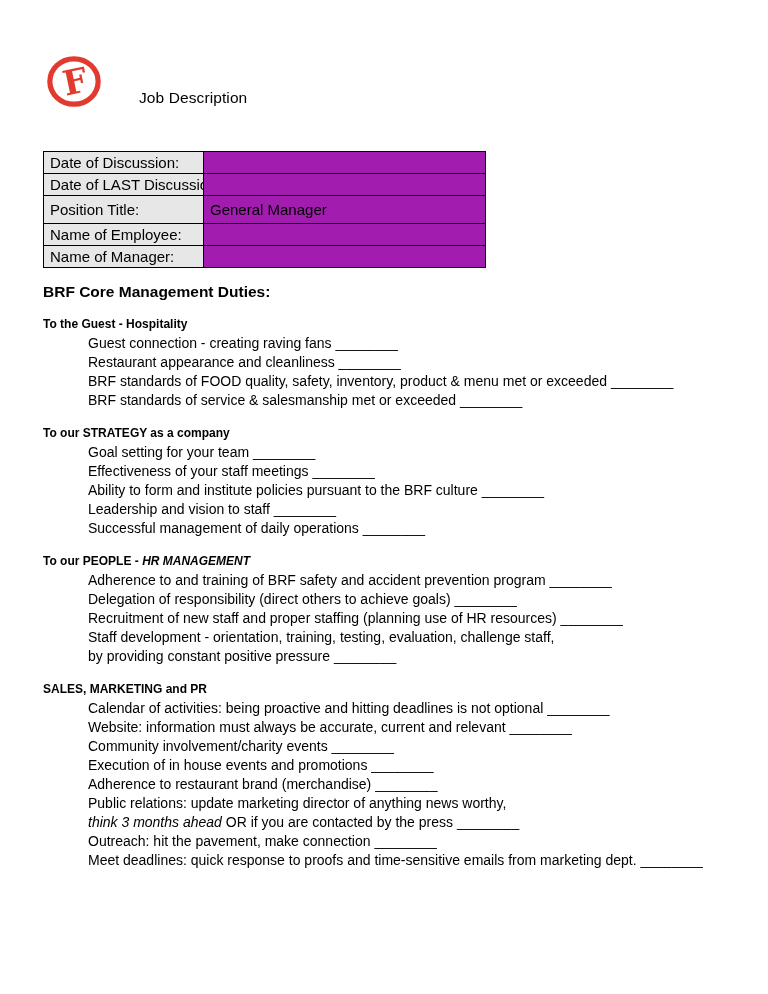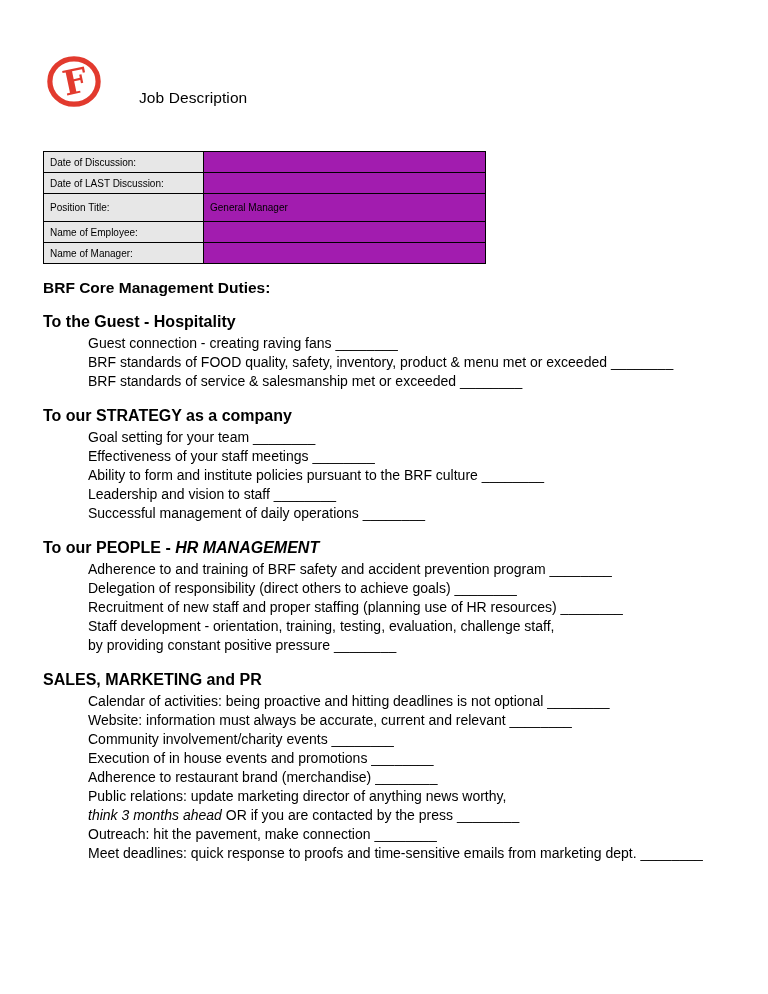--- a/index.html
+++ b/index.html
@@ -35,21 +35,21 @@
     letter-spacing: 0.1px;
   }
   table.info {
     border-collapse: collapse;
     margin-top: 43px;
     width: 443px;
     table-layout: fixed;
   }
   table.info td {
     border: 1px solid #000000;
-    font-size: 10px;
+    font-size: 15px;
     padding: 2px 6px;
     height: 21px;
     vertical-align: middle;
     overflow: hidden;
     white-space: nowrap;
   }
   td.label-cell {
     background: #e7e7e7;
     width: 160px;
   }
@@ -58,21 +58,21 @@
   }
   tr.row-tall td { height: 28px; }
   td.value-em { font-size: 15px; }
   .duties-heading {
     font-size: 15.5px;
     font-weight: bold;
     margin-top: 15px;
   }
   .section { margin-top: 16px; }
   .section-title {
-    font-size: 16px;
+    font-size: 12px;
     font-weight: bold;
     margin-bottom: 3px;
   }
   .items { padding-left: 45px; }
   .item-line {
     font-size: 14px;
     line-height: 19px;
     white-space: nowrap;
   }
   .italic { font-style: italic; }
@@ -117,20 +117,21 @@
       </tbody>
   </table>
 
   <div class="duties-heading">BRF Core Management Duties:</div>
 
   <div id="sections">
       <div class="section">
         <div class="section-title"><span>To the Guest - Hospitality</span></div>
         <div class="items">
           <div class="item-line"><span>Guest connection - creating raving fans ________</span></div>
+          <div class="item-line"><span>Restaurant appearance and cleanliness ________</span></div>
           <div class="item-line"><span>BRF standards of FOOD quality, safety, inventory, product &amp; menu met or exceeded ________</span></div>
           <div class="item-line"><span>BRF standards of service &amp; salesmanship met or exceeded ________</span></div>
         </div>
       </div>
       <div class="section">
         <div class="section-title"><span>To our STRATEGY as a company</span></div>
         <div class="items">
           <div class="item-line"><span>Goal setting for your team ________</span></div>
           <div class="item-line"><span>Effectiveness of your staff meetings ________</span></div>
           <div class="item-line"><span>Ability to form and institute policies pursuant to the BRF culture ________</span></div>

